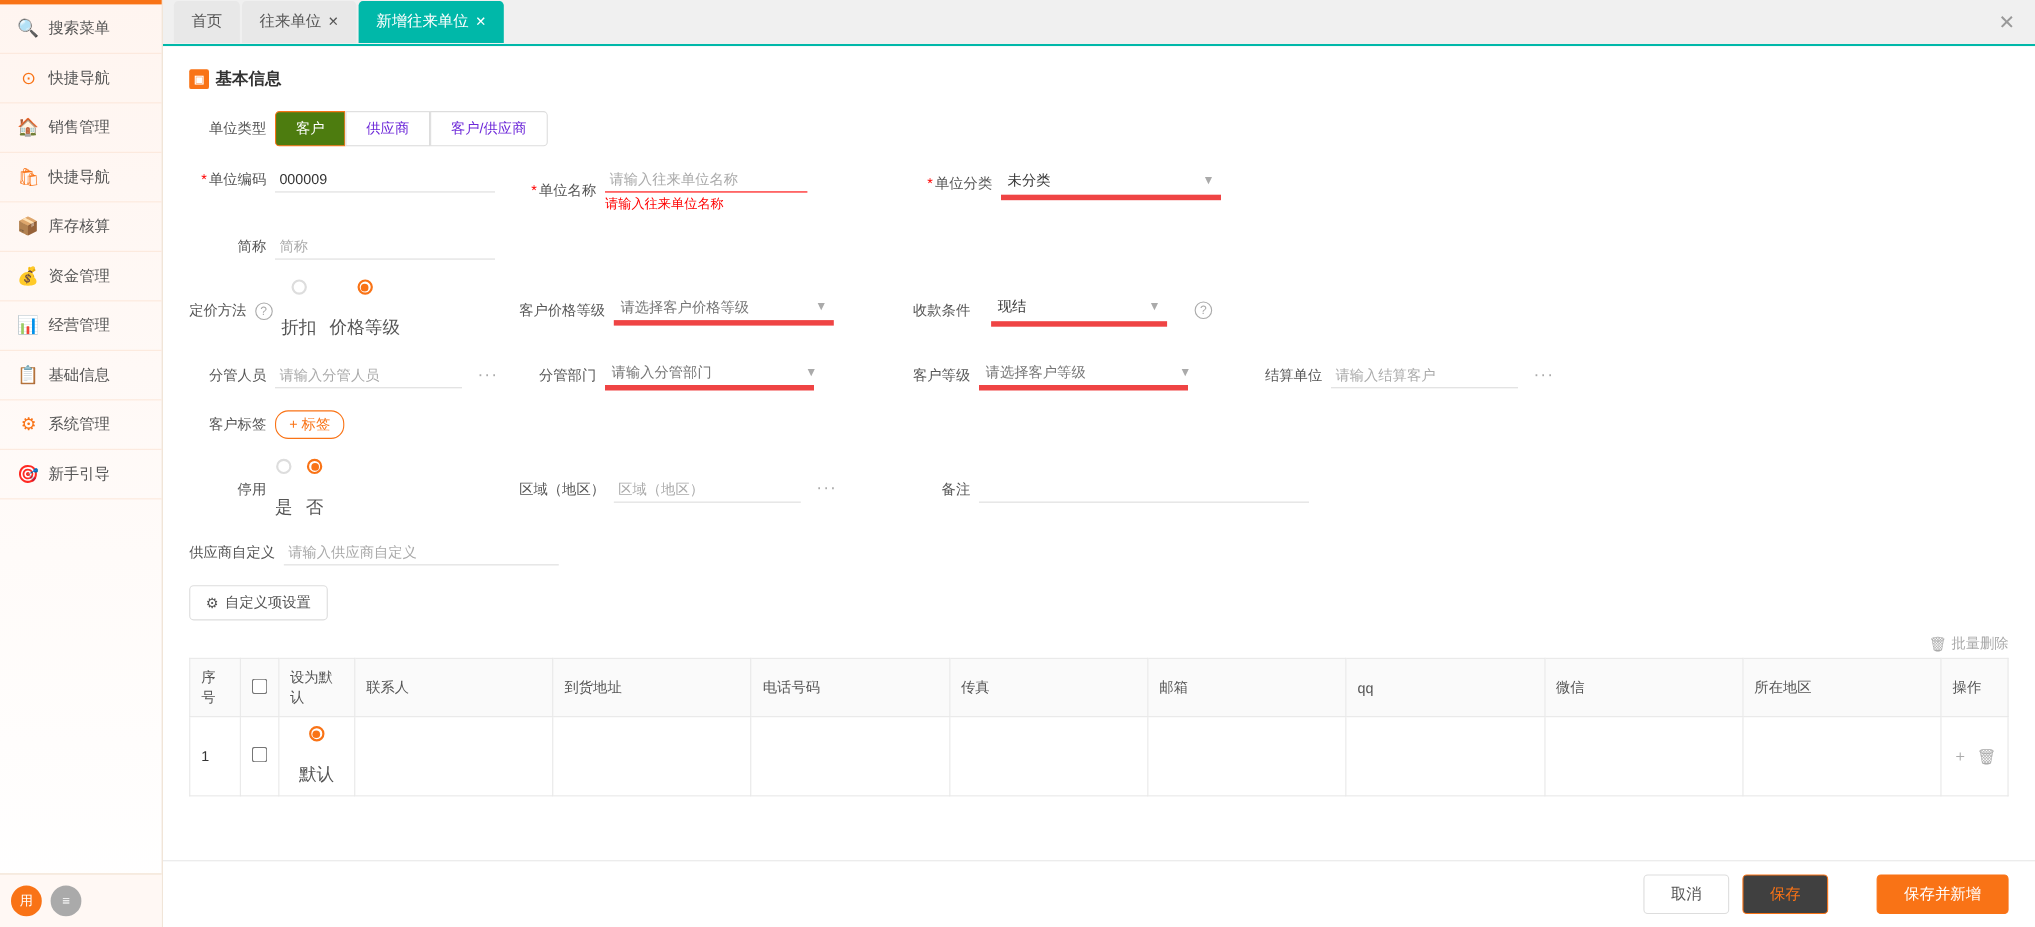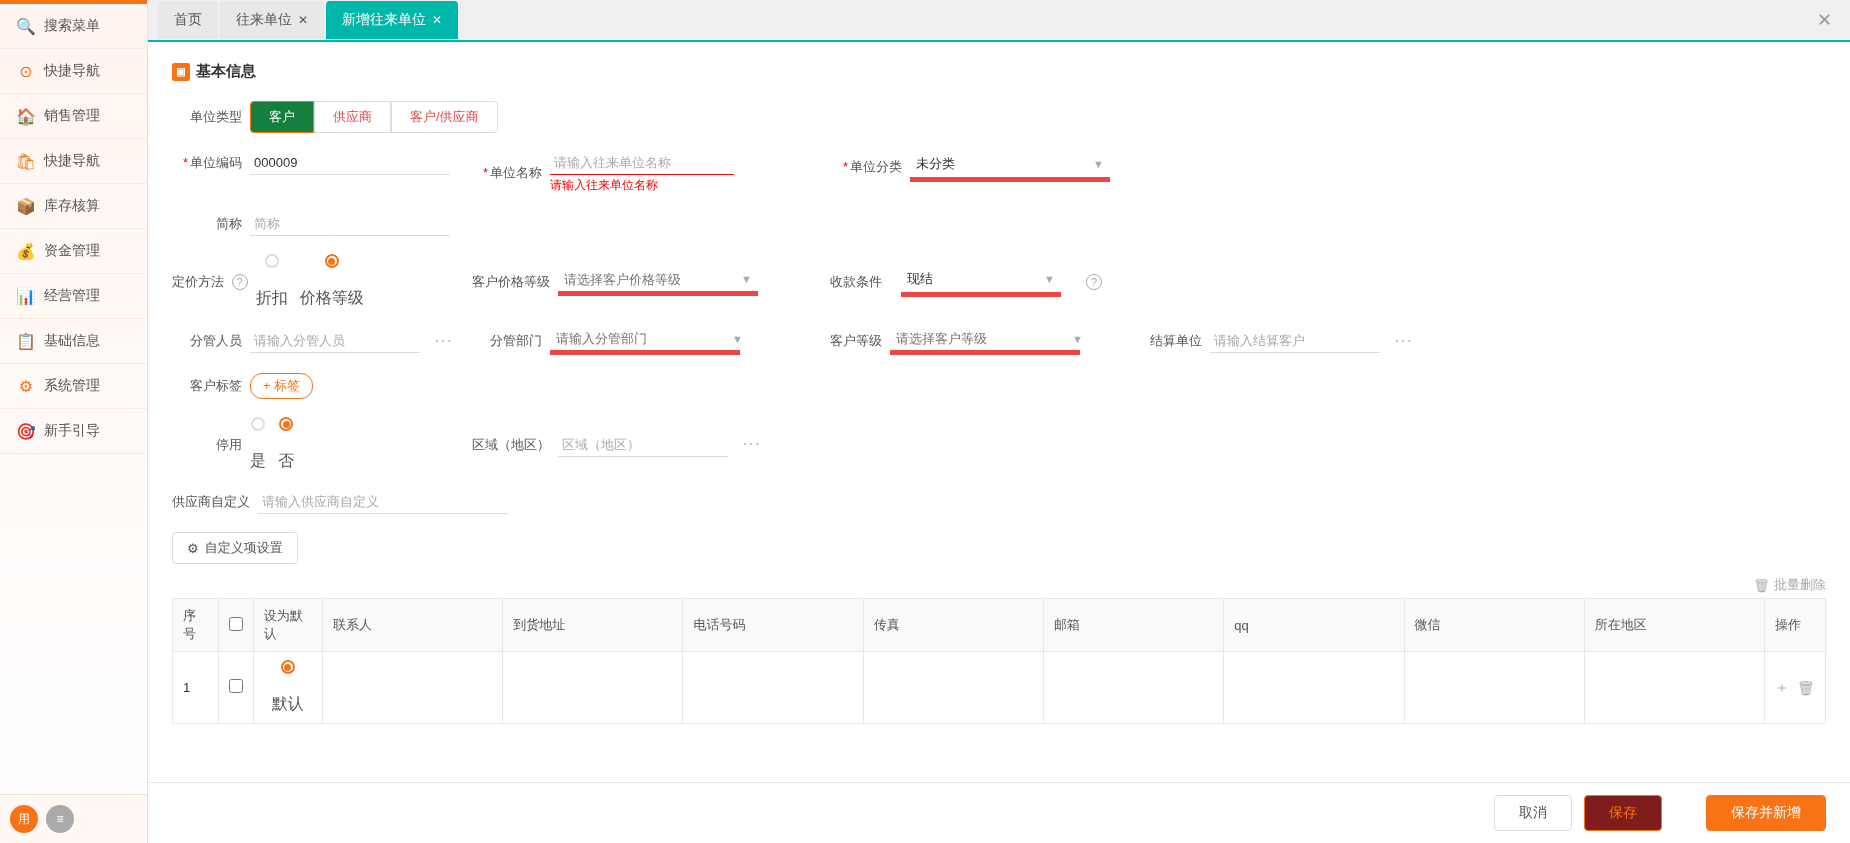--- a/index.html
+++ b/index.html
@@ -203,26 +203,26 @@
     .unit-type-group {
       display: flex;
       gap: 0;
     }
     .unit-type-btn {
       padding: 6px 18px;
       border: 1px solid #ddd;
       background: white;
       cursor: pointer;
       font-size: 13px;
-      color: #ef4444;
+      color: #6d28d9;
     }
     .unit-type-btn:first-child { border-radius: 4px 0 0 4px; }
     .unit-type-btn:last-child { border-radius: 0 4px 4px 0; }
     .unit-type-btn.active {
-      background: #15803d;
+      background: #4d7c0f;
       color: white;
       border-color: #f97316;
     }
 
     
     .radio-group {
       display: flex;
       align-items: center;
       gap: 12px;
     }
@@ -375,21 +375,21 @@
       border-radius: 4px;
       font-size: 14px;
       cursor: pointer;
       border: 1px solid #ddd;
     }
     .btn-cancel {
       background: white;
       color: #555;
     }
     .btn-save {
-      background: #7f1d1d;
+      background: #404040;
       color: #f97316;
       border-color: #f97316;
     }
     .btn-save-add {
       background: #f97316;
       color: white;
       border-color: #f97316;
       margin-left: 32px;
     }
 
@@ -623,20 +623,26 @@
             </div>
             <span>否</span>
           </div>
         </div>
       </div>
       <div class="form-field" style="flex:none; width:320px;">
         <span class="form-label">区域（地区）</span>
         <div class="input-wrap" style="max-width:170px;">
           <input type="text" placeholder="区域（地区）" style="border: none; outline: none; background: transparent; font-size: 13px; color: rgb(170, 170, 170); flex: 1 1 0%; padding: 4px;">
           <span class="more-btn">···</span>
+        </div>
+      </div>
+      <div class="form-field" style="flex:none; width:400px;">
+        <span class="form-label">备注</span>
+        <div class="input-wrap" style="max-width:300px;">
+          <input type="text" style="border: none; outline: none; background: transparent; font-size: 13px; color: rgb(51, 51, 51); flex: 1 1 0%; padding: 4px;">
         </div>
       </div>
     </div>
 
     <div class="form-row">
       <div class="form-field" style="flex:none; width:380px;">
         <span class="form-label">供应商自定义</span>
         <div class="input-wrap" style="max-width:250px;">
           <input type="text" placeholder="请输入供应商自定义" style="border: none; outline: none; background: transparent; font-size: 13px; color: rgb(170, 170, 170); flex: 1 1 0%; padding: 4px;">
         </div>

